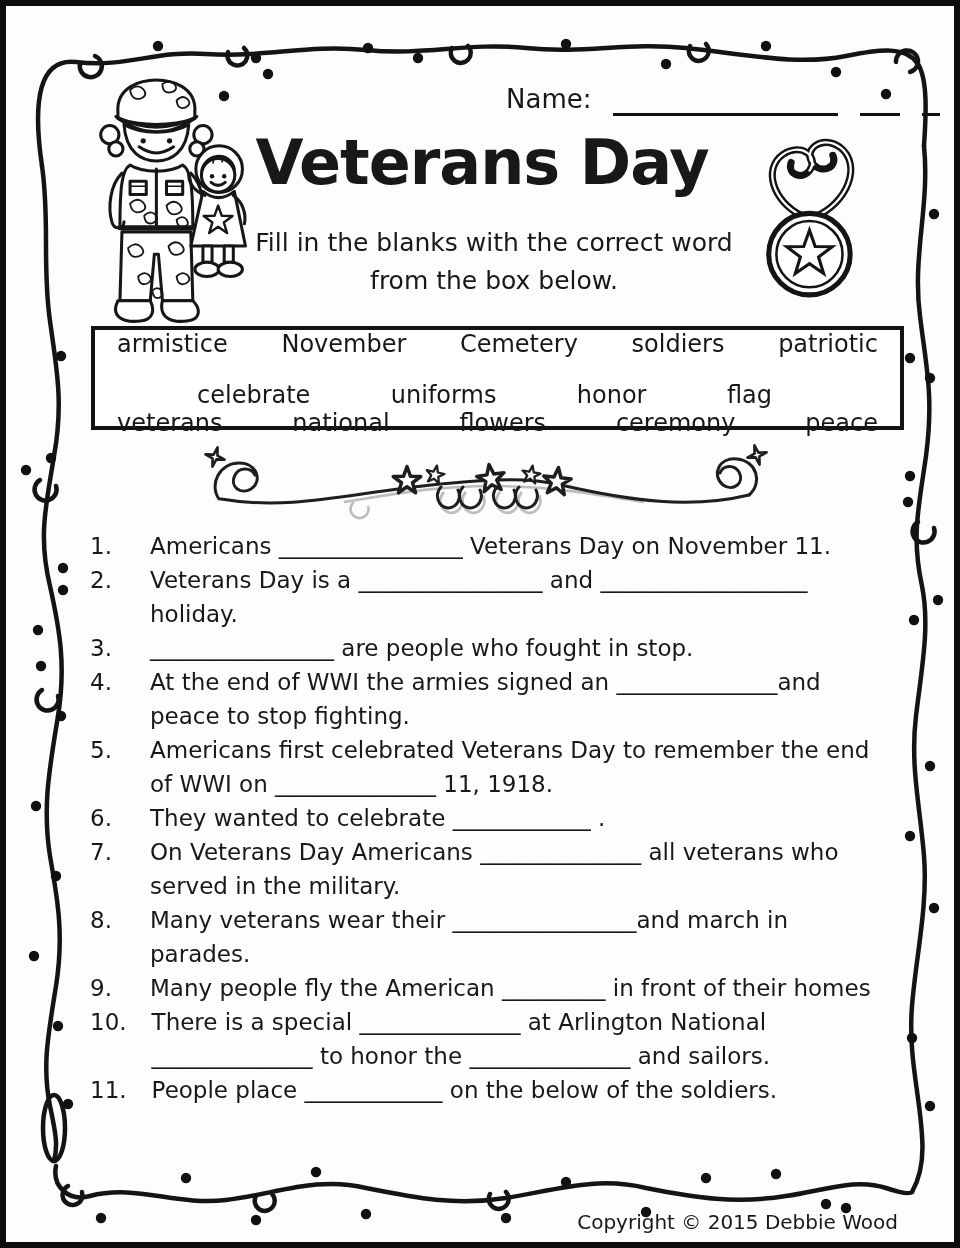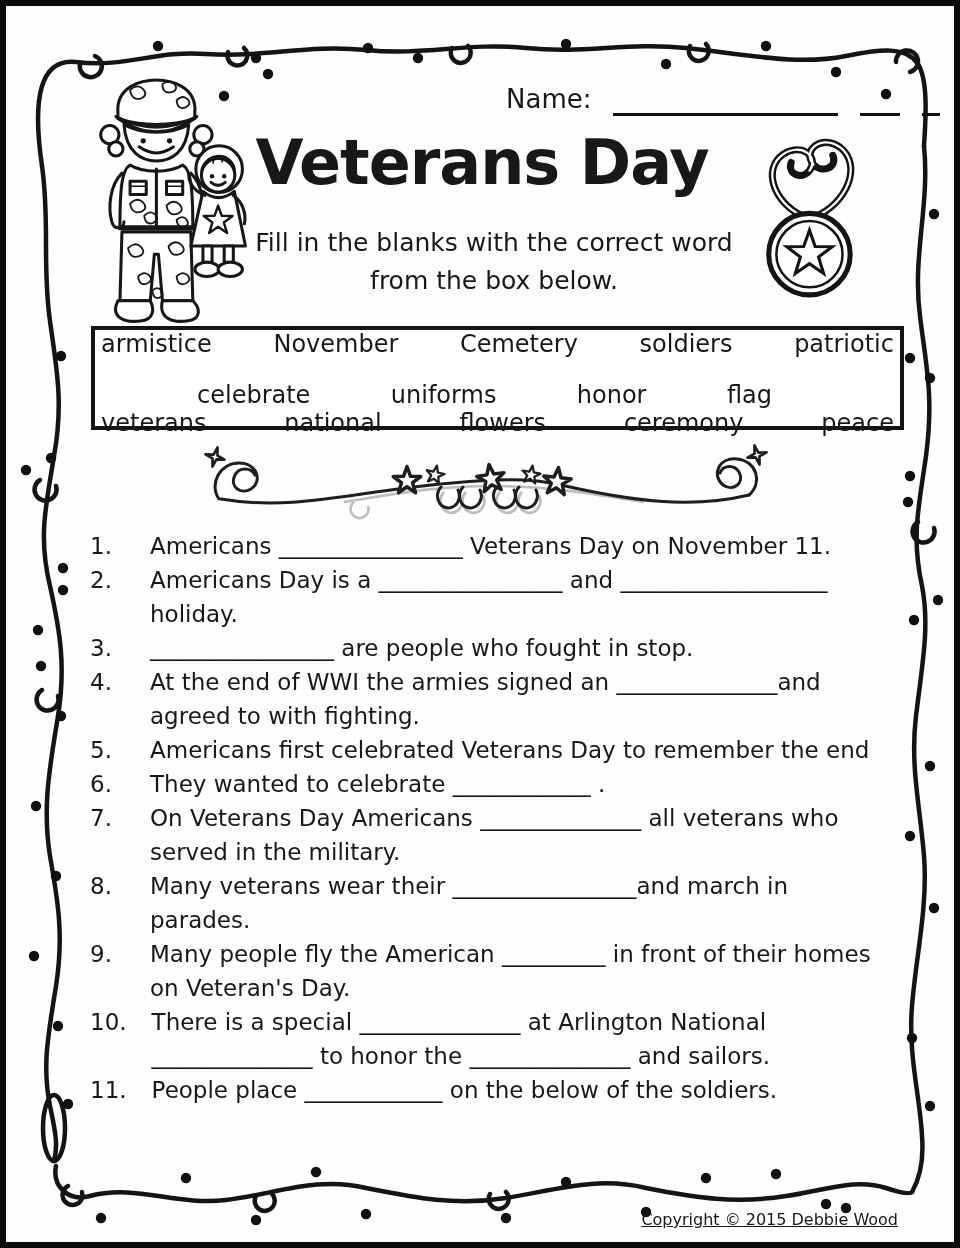--- a/index.html
+++ b/index.html
@@ -24,31 +24,31 @@
            text-align:center; font-size:62px; font-weight:bold; letter-spacing:-1px; }
   .instr { position:absolute; left:0; top:218px; width:100%; padding-left:28px; box-sizing:border-box;
            text-align:center; font-size:25px; line-height:38px; font-weight:500; }
 
   .medal { position:absolute; left:742px; top:128px; width:128px; height:168px; }
 
   .wordbox { position:absolute; left:85px; top:320px; width:813px; height:104px; box-sizing:border-box;
              border:4px solid #131313; background:#fff;
              display:flex; flex-direction:column; justify-content:space-evenly;
              font-size:24px; }
-  .wrow { display:flex; justify-content:space-between; padding:0 6px; }
+  .wrow { display:flex; justify-content:space-between; padding:0 22px; }
   .wrow2 { padding-left:102px; padding-right:128px;margin-top:23px; }
 
   .divider { position:absolute; left:195px; top:438px; width:570px; height:78px; }
 
   .questions { position:absolute; left:84px; top:523px; width:820px; font-size:23px; line-height:34px; }
   .q { display:flex; }
   .qnum { flex:0 0 auto; min-width:35px; }
   .qtext { flex:1;margin-left:25px; }
 
-  .copyright { position:absolute; top:1204px; right:56px; font-size:16px;text-decoration:underline; }
+  .copyright { position:absolute; top:1204px; right:56px; font-size:20px; }
 
   svg .ln { fill:none; stroke:#141414; stroke-linecap:round; stroke-linejoin:round; }
 </style>
 </head>
 <body>
 
 <div class="page">
 
   <svg class="doodle" viewBox="0 0 948 1236">
     <g class="ln" stroke-width="4.5">
@@ -264,42 +264,43 @@
     <div class="q">
         <span class="qnum">1.</span>
         <div class="qtext">
           <div>Americans ________________ Veterans Day on November 11.</div>
           <div></div>
         </div>
       </div>
     <div class="q">
         <span class="qnum">2.</span>
         <div class="qtext">
-          <div>Americans Day is a ________________ and __________________</div>
+          <div>Veterans Day is a ________________ and __________________</div>
           <div>holiday.</div>
         </div>
       </div>
     <div class="q">
         <span class="qnum">3.</span>
         <div class="qtext">
           <div>________________ are people who fought in stop.</div>
           <div></div>
         </div>
       </div>
     <div class="q">
         <span class="qnum">4.</span>
         <div class="qtext">
           <div>At the end of WWI  the armies signed an ______________and</div>
-          <div>agreed to with fighting.</div>
+          <div>peace to stop fighting.</div>
         </div>
       </div>
     <div class="q">
         <span class="qnum">5.</span>
         <div class="qtext">
           <div>Americans first celebrated Veterans Day to remember the end</div>
+          <div>of WWI on ______________ 11, 1918.</div>
         </div>
       </div>
     <div class="q">
         <span class="qnum">6.</span>
         <div class="qtext">
           <div>They wanted to celebrate ____________ .</div>
           <div></div>
         </div>
       </div>
     <div class="q">
@@ -313,21 +314,20 @@
         <span class="qnum">8.</span>
         <div class="qtext">
           <div>Many veterans wear their ________________and march in</div>
           <div>parades.</div>
         </div>
       </div>
     <div class="q">
         <span class="qnum">9.</span>
         <div class="qtext">
           <div>Many people fly the American _________ in front of their homes</div>
-          <div>on Veteran's Day.</div>
         </div>
       </div>
     <div class="q">
         <span class="qnum">10.</span>
         <div class="qtext">
           <div>There is a special ______________ at Arlington National</div>
           <div>______________ to honor the ______________ and sailors.</div>
         </div>
       </div>
     <div class="q">

